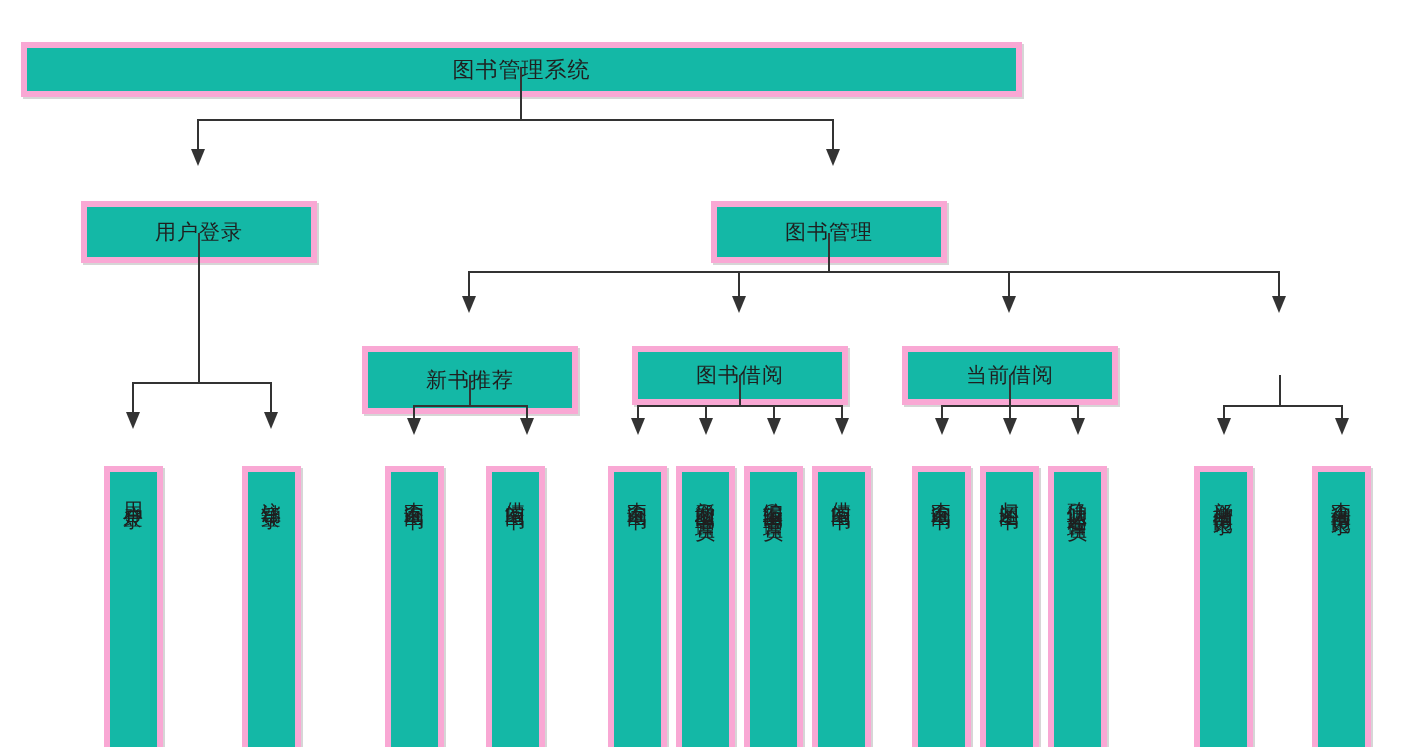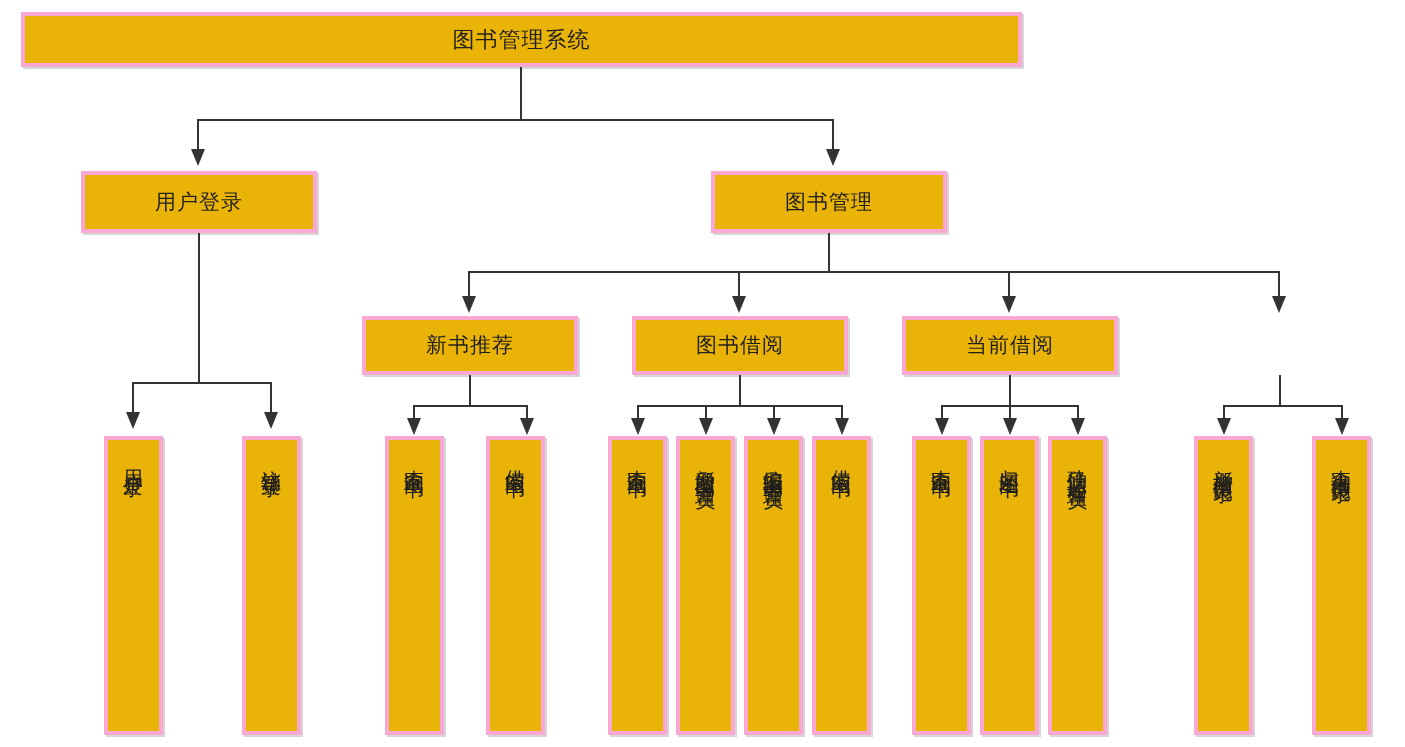--- a/index.html
+++ b/index.html
@@ -13,26 +13,27 @@
   #canvas {
     position: relative;
     width: 1405px;
     height: 747px;
     background: #ffffff;
     overflow: hidden;
   }
   .node {
     position: absolute;
     box-sizing: border-box;
-    background: #eab308;
-    border: 4px solid #f9a8d4;
+    background: #14b8a6;
+    border: 6px solid #f9a8d4;
     box-shadow: 2px 2px 0 rgba(0,0,0,0.16);
     display: flex;
     align-items: center;
     justify-content: center;
+    margin-top: 30px;
   }
   .node .label {
     color: #1f1f1f;
     font-size: 21px;
     line-height: 1.25;
     letter-spacing: 1px;
     white-space: nowrap;
   }
   .node.vertical {
     align-items: flex-start;
@@ -118,21 +119,21 @@
   <div class="edge h" style="left:468px; top:271px; width:812px; height:2px;"></div>
   <div class="edge v" style="left:468px; top:271px; width:2px; height:29px;"></div>
   <div class="arrow" style="left:462px; top:296px;"></div>
   <div class="edge v" style="left:738px; top:271px; width:2px; height:29px;"></div>
   <div class="arrow" style="left:732px; top:296px;"></div>
   <div class="edge v" style="left:1008px; top:271px; width:2px; height:29px;"></div>
   <div class="arrow" style="left:1002px; top:296px;"></div>
   <div class="edge v" style="left:1278px; top:271px; width:2px; height:29px;"></div>
   <div class="arrow" style="left:1272px; top:296px;"></div>
 
-  <div class="node" style="left:362px; top:316px; width:216px; height:59px;">
+  <div class="node" style="left:362px; top:316px; width:216px; height:68px;">
     <span class="label">新书推荐</span>
   </div>
   <div class="node" style="left:902px; top:316px; width:216px; height:59px;">
     <span class="label">当前借阅</span>
   </div>
   <div class="node" style="left:632px; top:316px; width:216px; height:59px;">
     <span class="label">图书借阅</span>
   </div>
 
   <div class="edge v" style="left:469px; top:375px; width:2px; height:31px;"></div>

